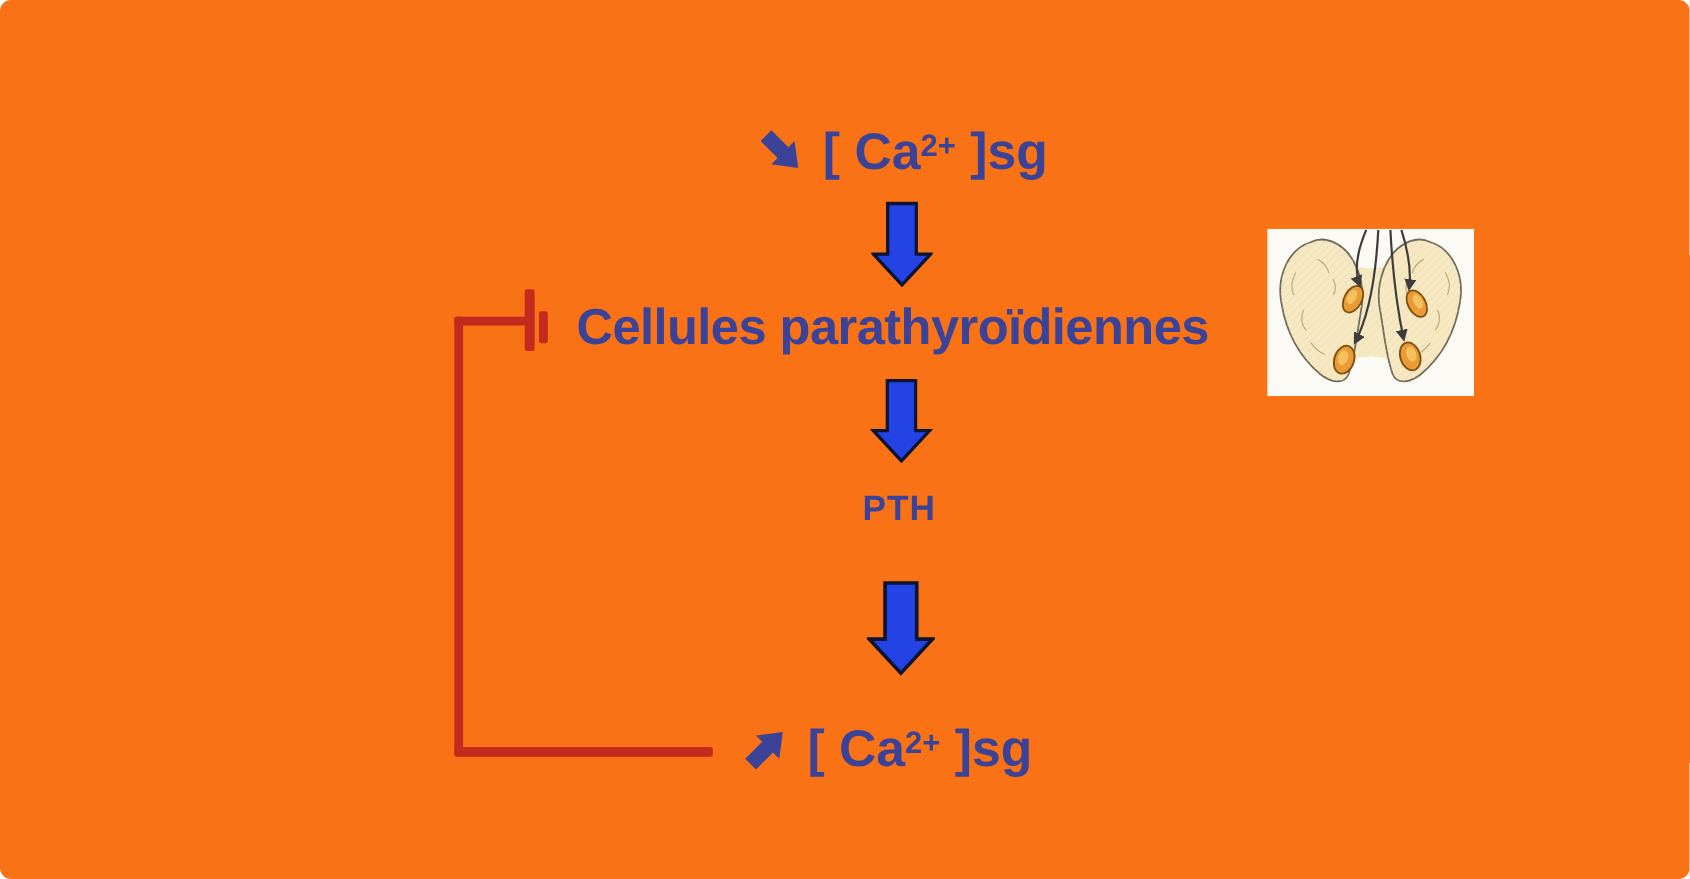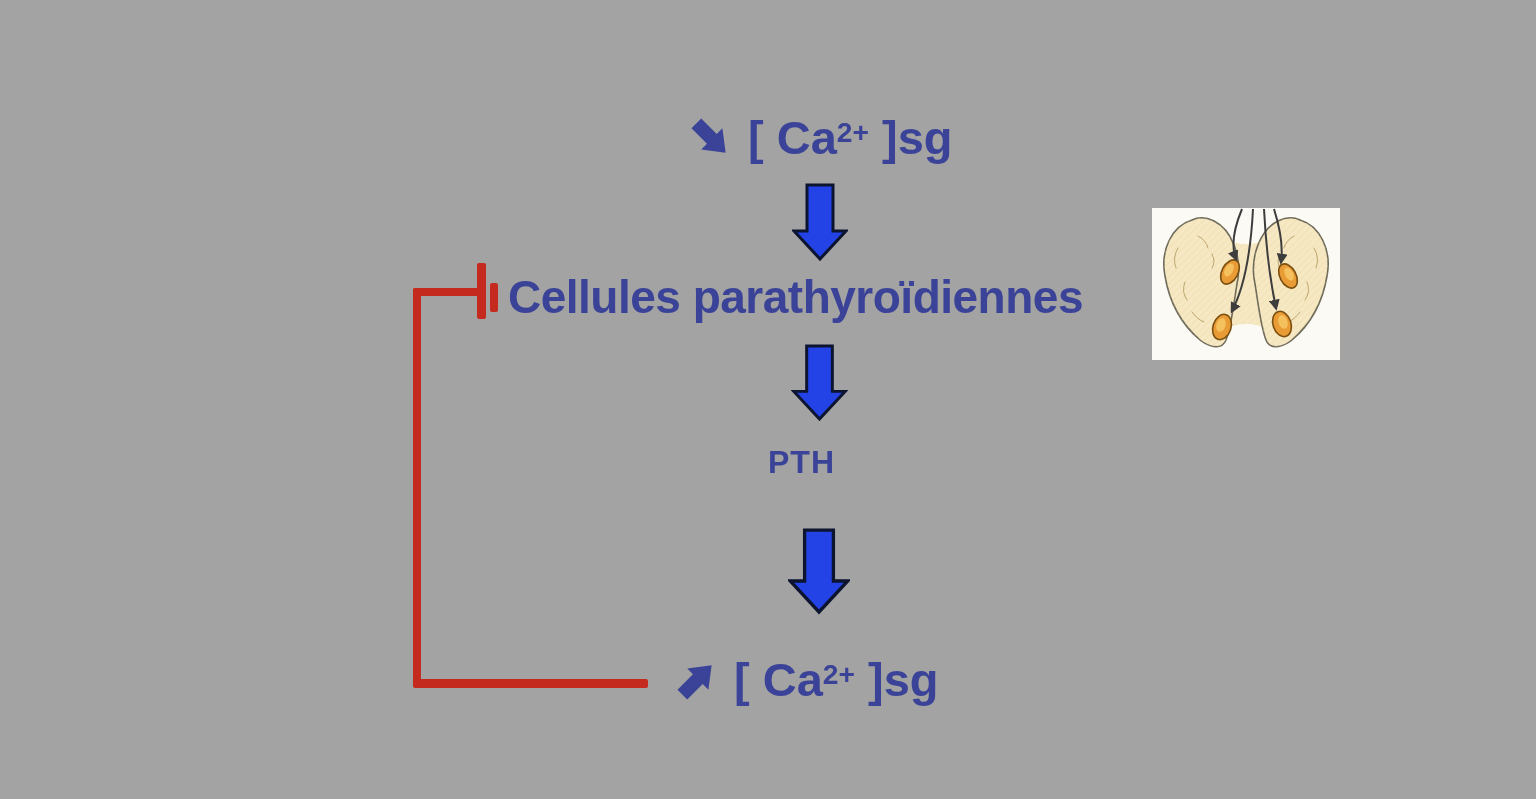--- a/index.html
+++ b/index.html
@@ -1,22 +1,23 @@
 <!DOCTYPE html>
 <html><head>
 <meta charset="utf-8">
 <style>
   html, body { margin: 0; padding: 0; background: #ffffff; }
   #canvas {
     position: relative;
     width: 1536px;
     height: 799px;
-    background: #a3a3a3;
+    background: #f97316;
     overflow: hidden;
     font-family: "Liberation Sans", sans-serif;
+    border-radius: 10px;
   }
   .node {
     position: absolute;
     display: flex;
     align-items: center;
     gap: 14px;
     color: #3b4398;
     font-weight: bold;
     white-space: nowrap;
   }
@@ -24,20 +25,21 @@
   .node sup {
     font-size: 0.60em;
     vertical-align: 0.42em;
     line-height: 0;
   }
   .label-node {
     position: absolute;
     color: #3b4398;
     font-weight: bold;
     white-space: nowrap;
+    margin-left: 16px;
   }
   #node-parathyroid { left: 508px; top: 270px; font-size: 46px; letter-spacing: -0.5px; }
   #node-pth { left: 768px; top: 444px; font-size: 32px; letter-spacing: 1px; }
   #node-calcium-drop { left: 688px; top: 110px; }
   #node-calcium-rise { left: 674px; top: 652px; }
 
   .diag-icon { flex: 0 0 auto; }
 
   .block-arrow { position: absolute; }
   #down-arrow-1 { left: 792px; top: 183px; }

